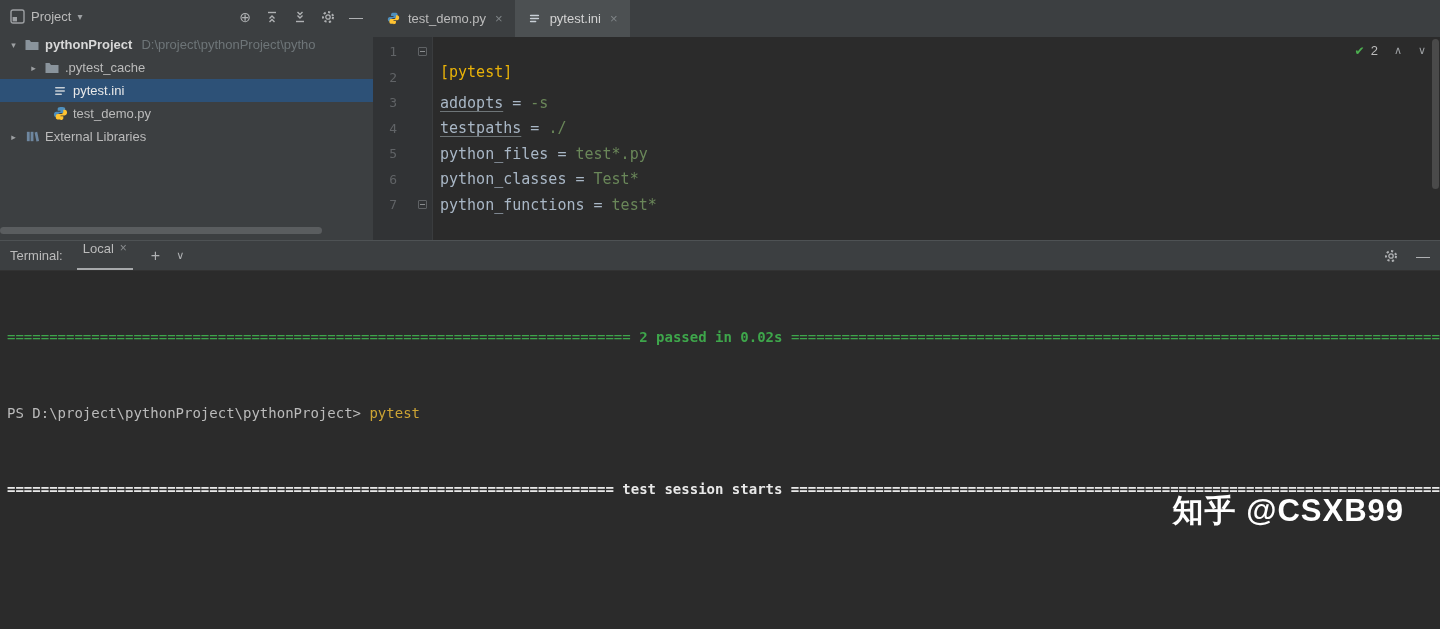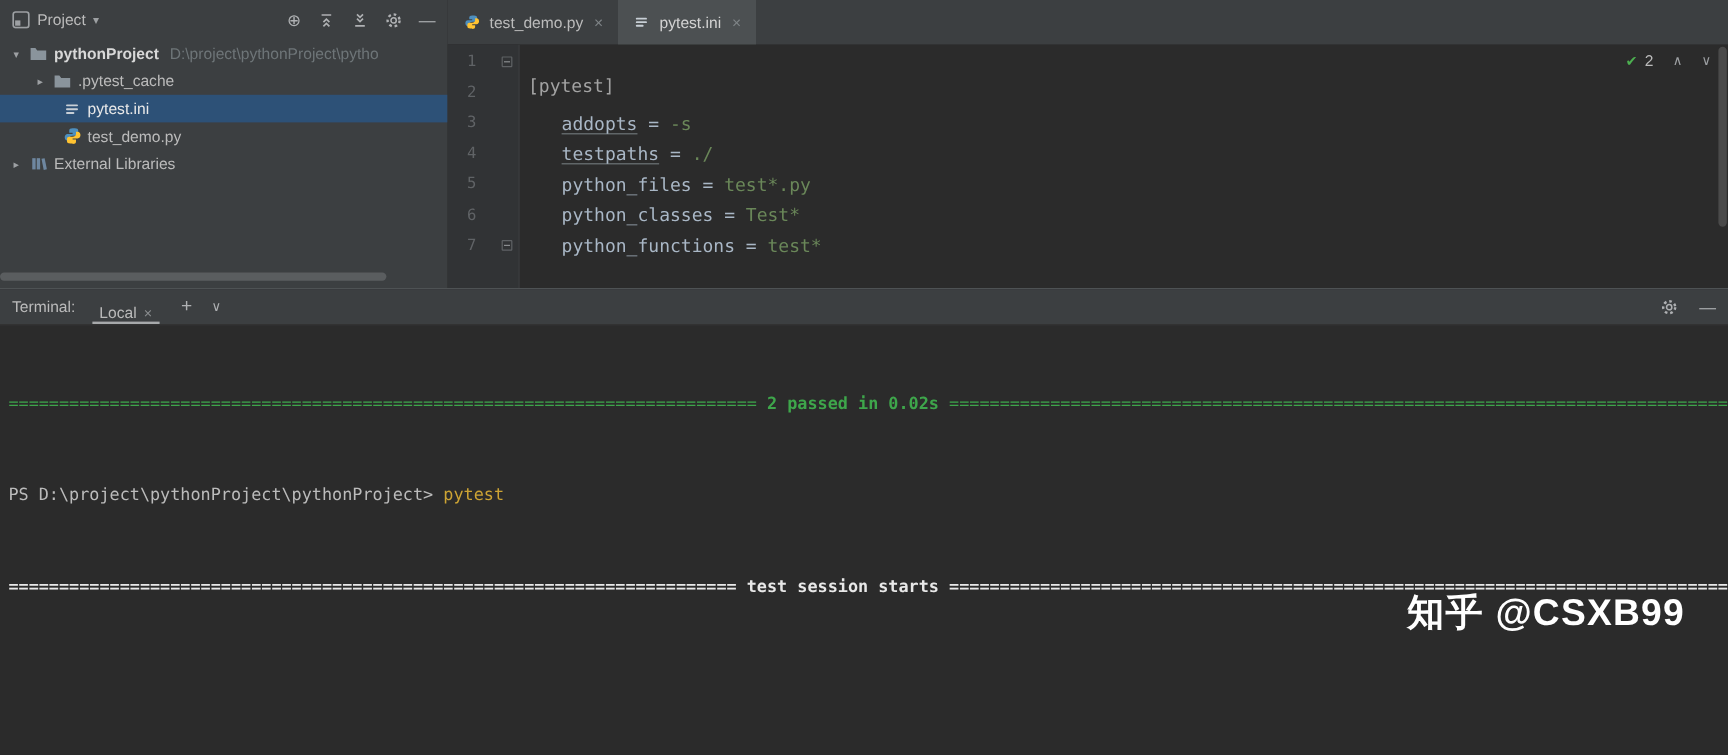--- a/index.html
+++ b/index.html
@@ -38,41 +38,41 @@
   .editor-body { flex:1; display:flex; position:relative; overflow:hidden;
                  font-family:"DejaVu Sans Mono", monospace; }
   .gutter { width:60px; background:#313335; border-right:1px solid #3A3C3E; flex:none; padding-top:2px; }
   .ln { height:25.5px; position:relative; color:#606366; font-size:13px; display:flex; align-items:center; }
   .ln .n { width:18px; text-align:right; margin-left:6px; }
   .fold { position:absolute; right:5px; top:8px; width:9px; height:9px;
           border:1px solid #5F6265; border-radius:1px; }
   .fold::after { content:""; position:absolute; left:1px; right:1px; top:3px; border-top:1px solid #8A8D8F; }
   .code { flex:1; padding:2px 0 0 7px; font-size:15px; color:#A9B7C6; }
   .cl { height:25.5px; display:flex; align-items:center; white-space:pre; }
-  .sec { color:#a3a3a3;margin-top:40px; }
-  .key { color:#A9B7C6;margin-left:28px; }
+  .sec { color:#eab308;margin-top:40px; }
+  .key { color:#A9B7C6; }
   .key.u { text-decoration:underline; text-decoration-color:#6E7578; text-underline-offset:3px; }
   .op  { color:#A9B7C6; }
   .val { color:#6A8759; }
 
   .inspect { position:absolute; top:6px; right:14px; display:flex; align-items:center; gap:6px;
              font-family:"Liberation Sans", sans-serif; }
   .inspect .check { color:#4CAF50; font-size:12px; }
   .inspect .cnt { color:#BBBBBB; font-size:13px; }
   .inspect .ud { color:#9DA0A3; font-size:11px; margin-left:10px; cursor:pointer; }
   .vscroll { position:absolute; top:2px; right:1px; width:7px; height:150px;
              background:rgba(166,166,166,0.25); border-radius:4px; }
 
   
   .terminal { position:absolute; left:0; top:240px; right:0; bottom:0; background:#2B2B2B;
               border-top:1px solid #4E5254; display:flex; flex-direction:column; }
   .term-header { height:30px; background:#3C3F41; display:flex; align-items:center; padding:0 10px;
                  font-size:13px; color:#BBBBBB; flex:none; border-bottom:1px solid #323232; }
   .term-label { margin-right:14px;text-align:center; }
-  .term-tab { height:100%; display:flex; align-items:flex-end; gap:6px; padding:0 6px;
+  .term-tab { height:100%; display:flex; align-items:flex-start; gap:6px; padding:0 6px;
               border-bottom:2px solid #A7A9AB; color:#BBBBBB; cursor:pointer; }
   .term-close { color:#8A8D8F; font-size:12px; }
   .term-plus { margin-left:18px; font-size:16px; color:#AFB1B3; cursor:pointer; }
   .term-chev { margin-left:16px; font-size:11px; color:#AFB1B3; cursor:pointer; }
   .term-spacer { flex:1; }
   .term-actions { display:flex; align-items:center; gap:18px; }
   .term-minus { color:#AFB1B3; font-size:14px; cursor:pointer; }
   .term-body { flex:1; padding:3px 7px 0; font-family:"DejaVu Sans Mono", monospace;
                font-size:14px; line-height:25.4px; white-space:pre; overflow:hidden; color:#BBBBBB; }
   .tl { height:25.4px; }

